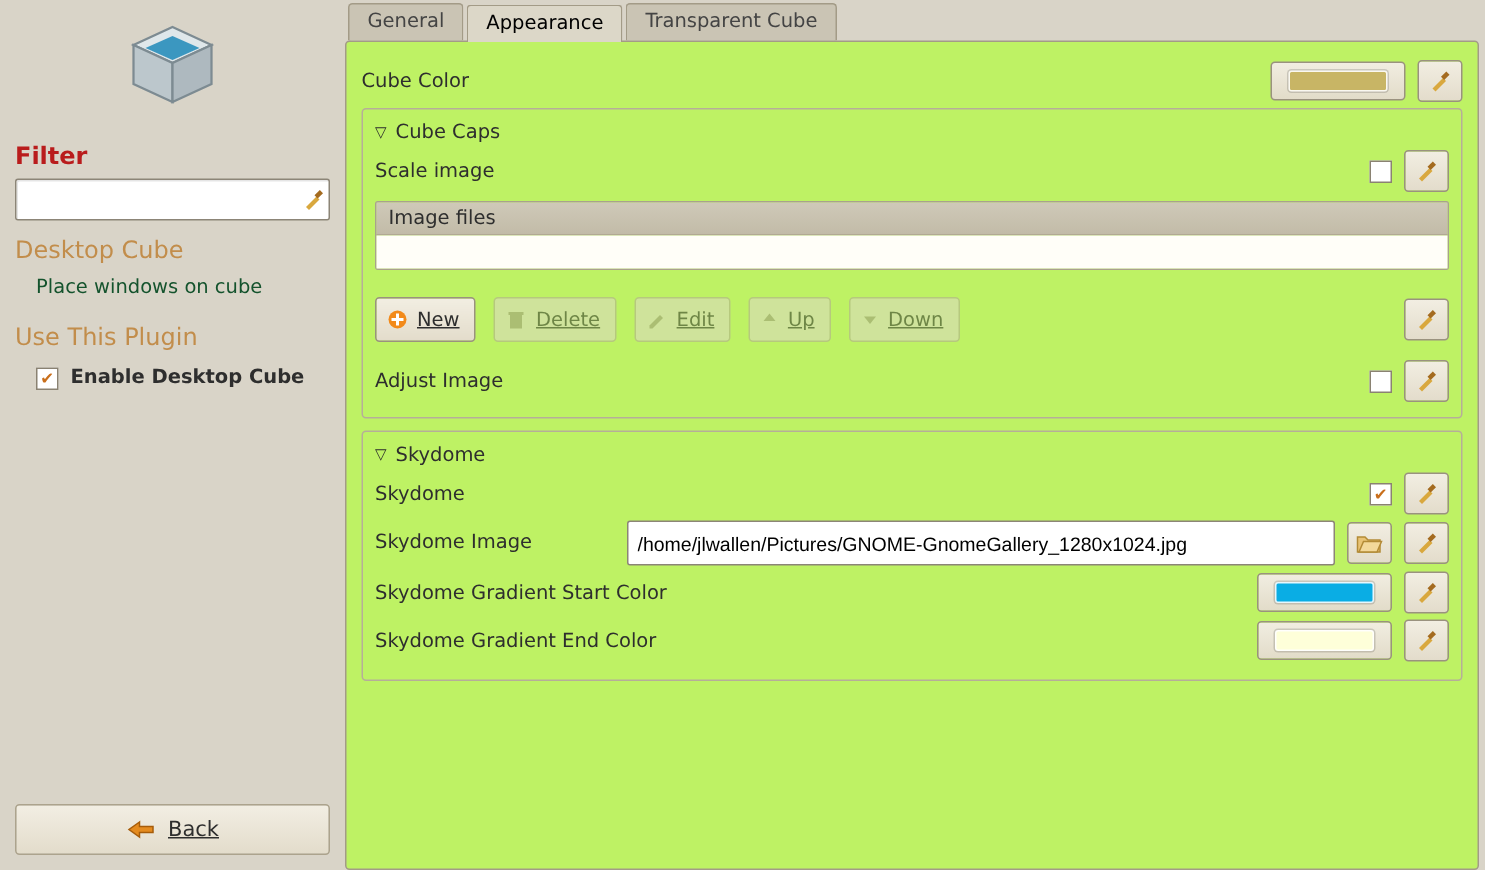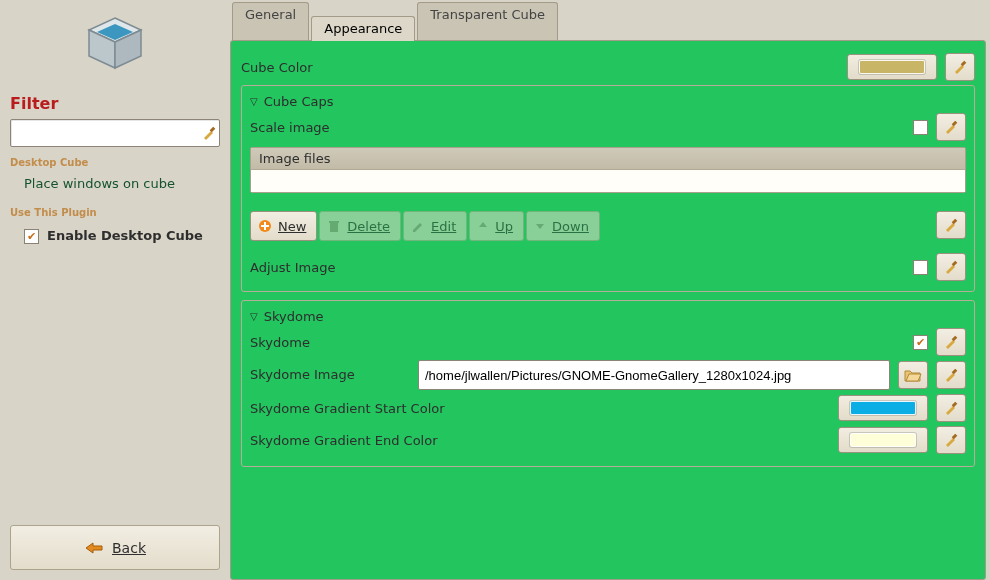--- a/index.html
+++ b/index.html
@@ -43,22 +43,22 @@
   .filter-input {
     border:0; outline:0; background:transparent;
     flex:1; padding:0 6px; font-size:13px;
   }
   .filter-brush {
     width: 22px; display:flex; align-items:center; justify-content:center;
   }
   .side-sub {
     margin: 10px 0 2px 0;
     color: #c28d4b;
-    font-weight: bold;
-    font-size: 10px;
+    font-weight: normal;
+    font-size: 16px;
   }
   .side-item {
     padding: 6px 4px 6px 14px;
     font-size: 13px;
     color: #14532d;
   }
   .chk-row {
     display:flex; align-items:center; gap:8px;
     padding: 8px 0 0 14px;
     font-weight: bold;
@@ -68,21 +68,21 @@
     border:1px solid #8a8272;
     background:#fff;
     display:flex; align-items:center; justify-content:center;
     font-size:11px; color:#c96f1c;
   }
   .chk.checked::before { content:"✔"; }
   .chk-label { line-height:16px; }
   .spacer { flex:1; }
   .back-btn {
     margin-top:auto;
-    height:45px;
+    height:34px;
     display:flex; align-items:center; justify-content:center; gap:8px;
     background: linear-gradient(#f2eee3,#e3dccb);
     border:1px solid #aca38d;
     border-radius:3px;
     cursor:pointer;
     font-size:14px;
   }
   .back-btn span.ul { text-decoration: underline; }
 
   
@@ -106,25 +106,24 @@
     border-bottom:none;
     border-radius:3px 3px 0 0;
     color:#444;
     cursor:pointer;
   }
   .tab.active {
     background:#dcd7c8;
     color:#000;
     position:relative;
     top:1px;
-    margin-top:13px;
   }
   .panel {
     flex:1;
-    background:#22c55e;
+    background:#bef264;
     border:1px solid #a39b87;
     border-radius:3px;
     padding:10px 10px 14px 10px;
     overflow:auto;
   }
 
   .row {
     display:flex; align-items:center;
     min-height:32px;
     gap:8px;
@@ -190,21 +189,21 @@
     padding:3px 8px;
     font-size:13px;
     border-bottom:1px solid #b1a993;
   }
   .imgfiles-body {
     background:#fffef8;
     height:22px;
   }
 
   .toolbar {
-    display:flex; gap:2px; align-items:flex-start;
+    display:flex; gap:12px; align-items:center;
     margin:4px 0 10px 0;
   }
   .toolbar-btn {
     height:30px;
     padding:0 10px 0 6px;
     border:1px solid #9a927f;
     border-radius:3px;
     background:linear-gradient(#f2eee2,#e3dccb);
     display:flex; align-items:center; gap:5px;
     font-size:13px;

